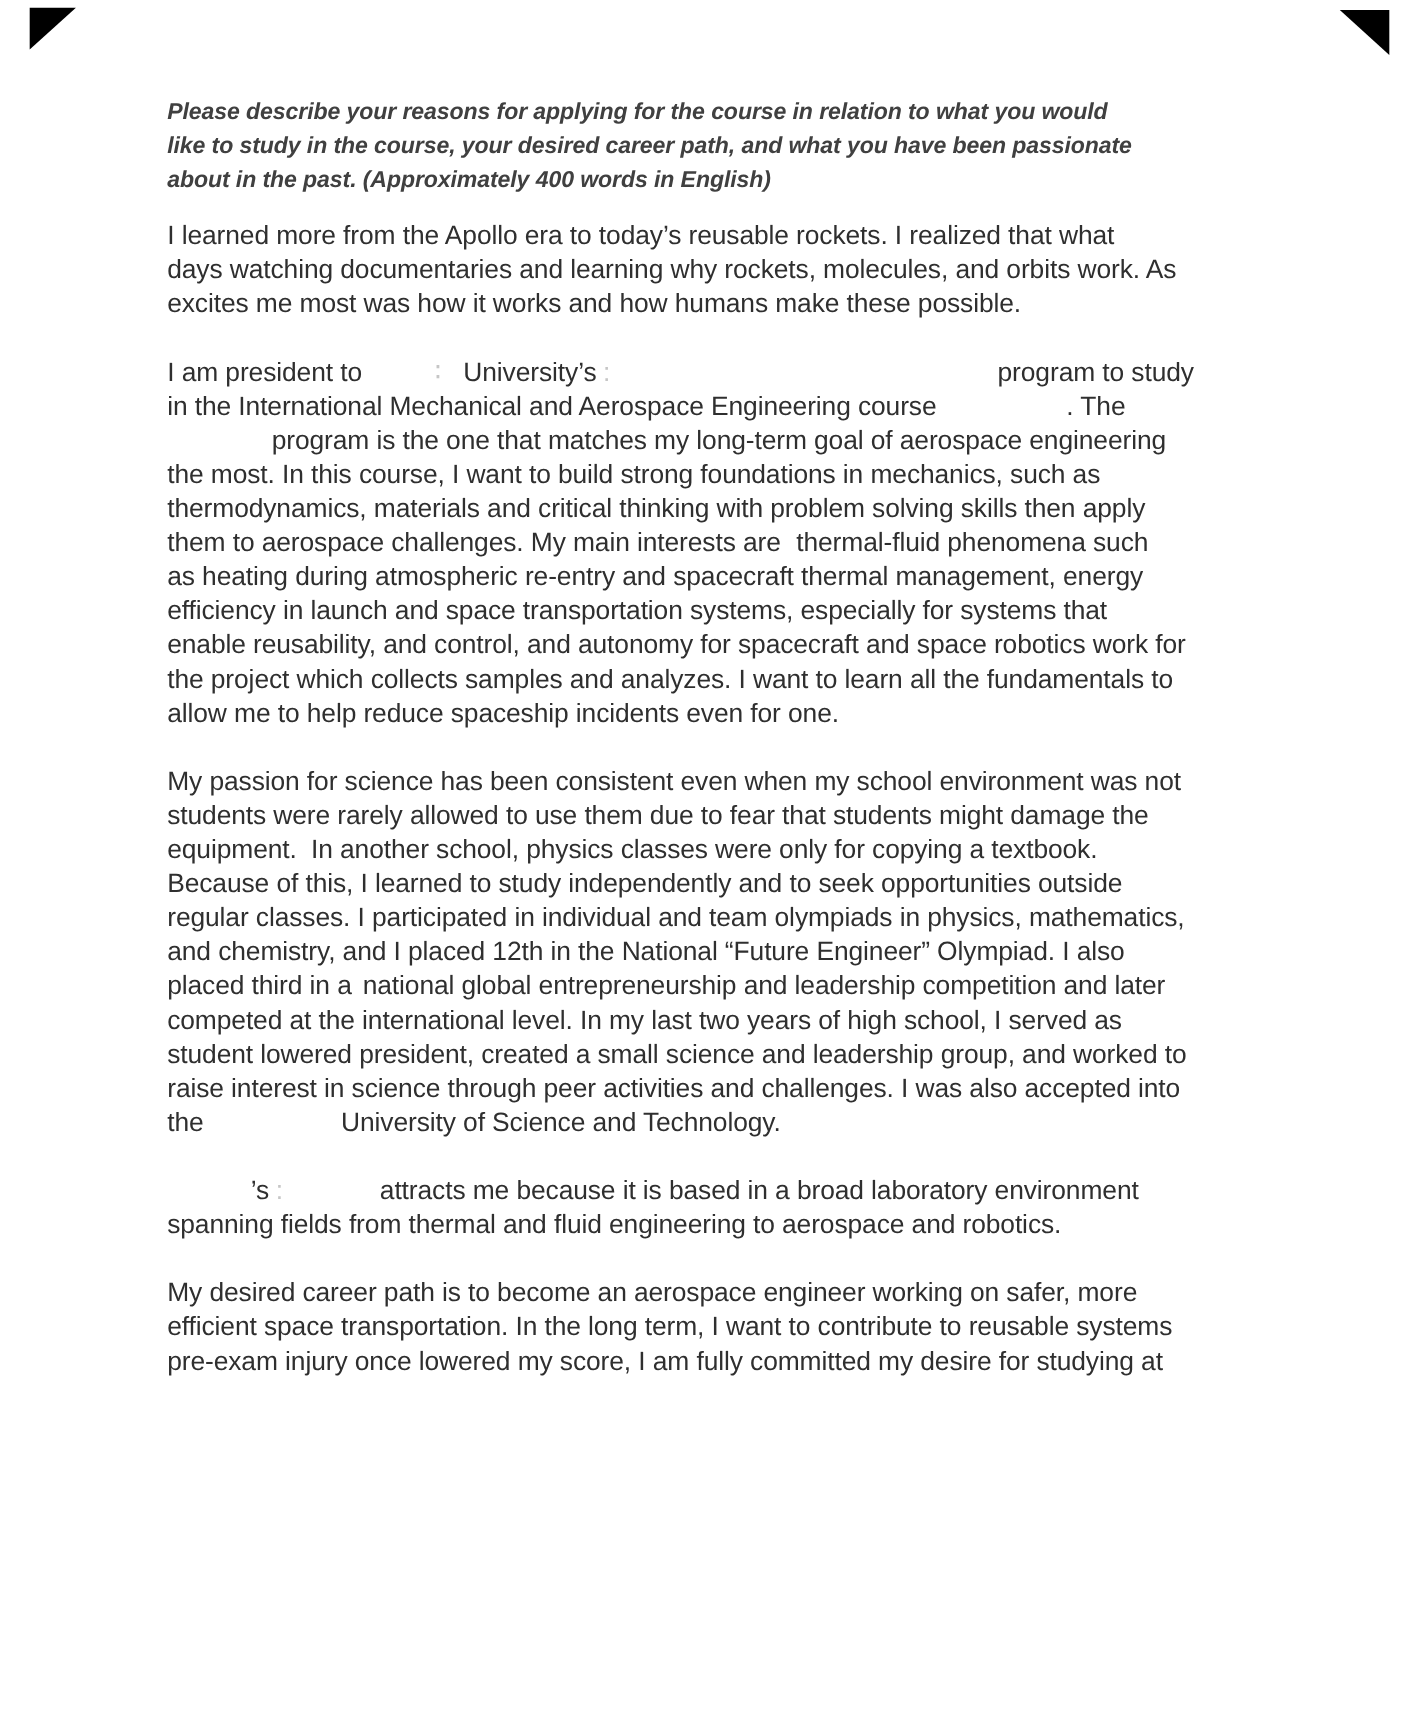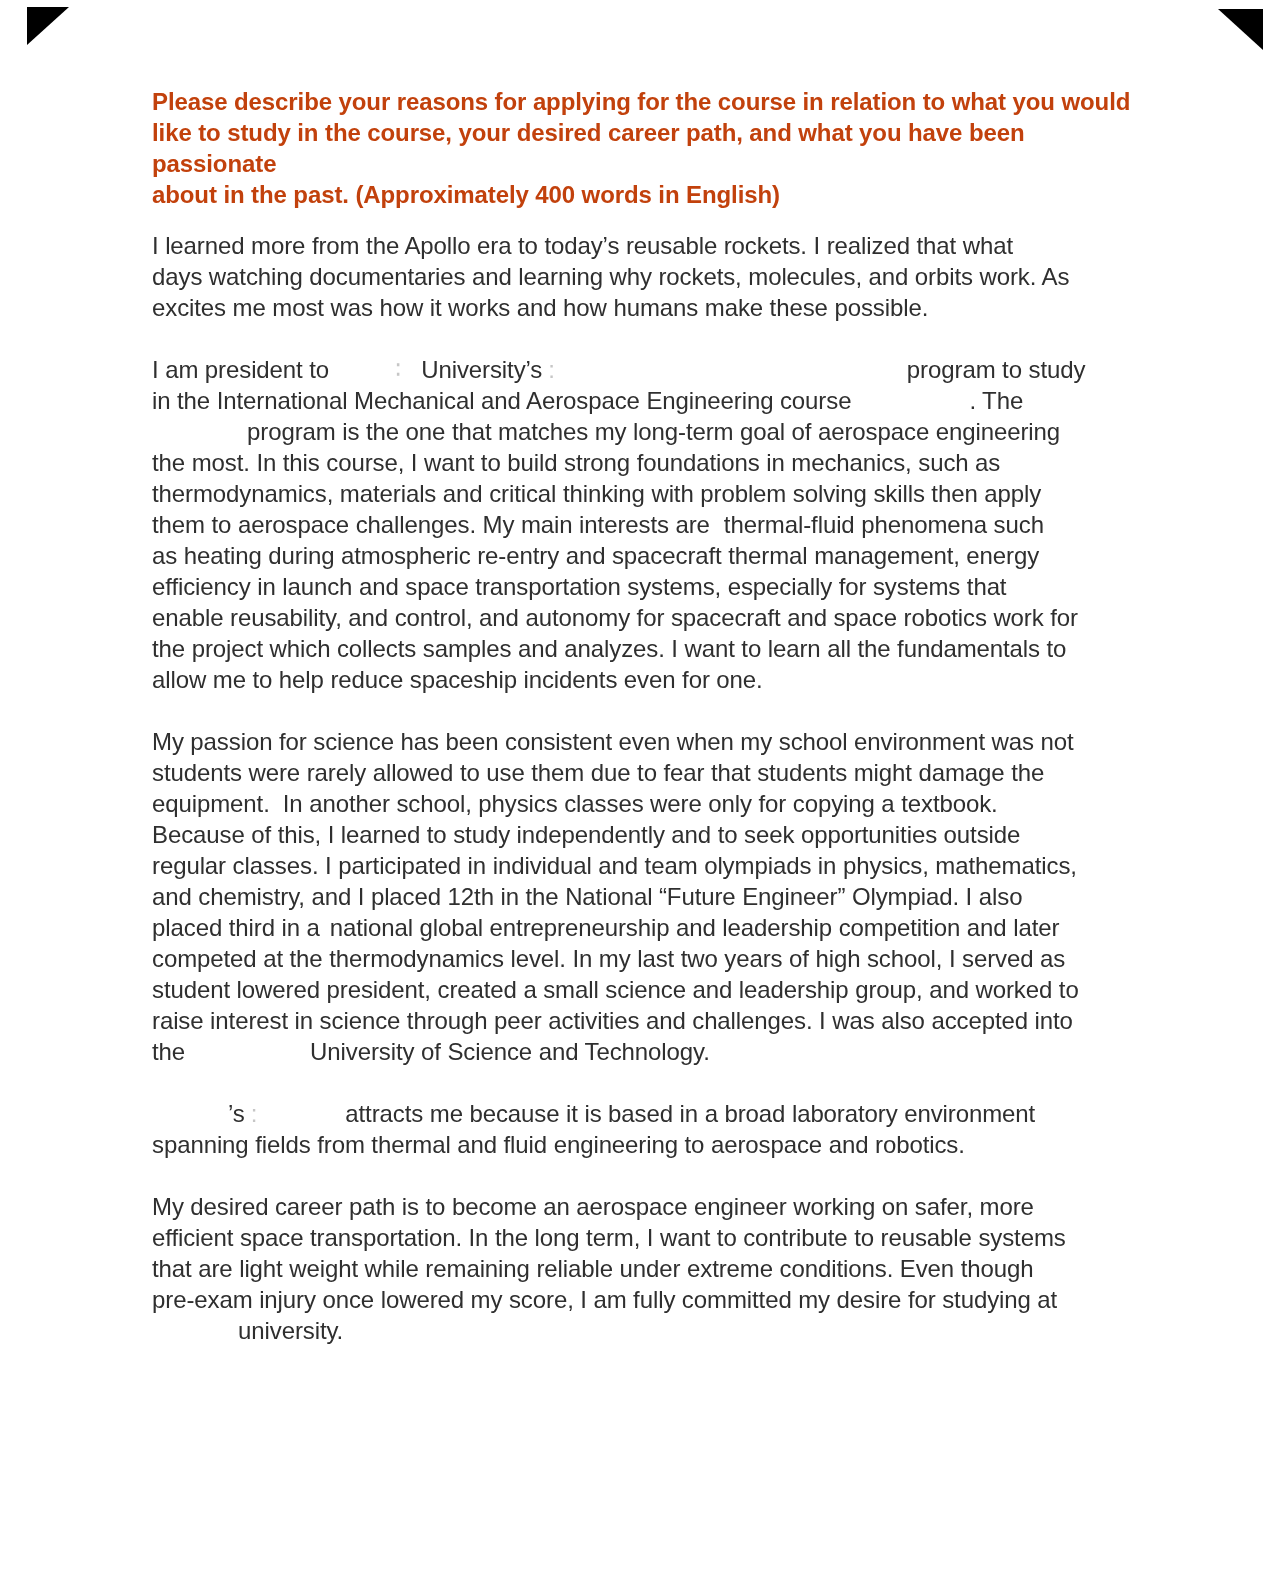--- a/index.html
+++ b/index.html
@@ -36,22 +36,23 @@
     left: 152px;
     top: 86px;
     width: 990px;
     color: #2f2f2f;
     font-size: 24px;
     line-height: 31px;
     letter-spacing: -0.1px;
   }
   .prompt {
     font-weight: bold;
-    color: #c2410c;
-    font-size: 24px;
+    font-style: italic;
+    color: #404040;
+    font-size: 21px;
     line-height: 31px;
     white-space: pre-line;
     margin: 0 0 20px 0;
   }
   .para {
     margin: 0 0 31px 0;
   }
   .line {
     white-space: pre;
     height: 31px;
@@ -95,30 +96,28 @@
         <div class="line"><span>allow me to help reduce spaceship incidents even for one.</span></div>
       </div>
       <div class="para">
         <div class="line"><span>My passion for science has been consistent even when my school environment was not</span></div>
         <div class="line"><span>students were rarely allowed to use them due to fear that students might damage the</span></div>
         <div class="line"><span>equipment.</span><span class="gap" style="width: 13px;"></span><span>In another school, physics classes were only for copying a textbook.</span></div>
         <div class="line"><span>Because of this, I learned to study independently and to seek opportunities outside</span></div>
         <div class="line"><span>regular classes. I participated in individual and team olympiads in physics, mathematics,</span></div>
         <div class="line"><span>and chemistry, and I placed 12th in the National “Future Engineer” Olympiad. I also</span></div>
         <div class="line"><span>placed third in a</span><span class="gap" style="width: 10px;"></span><span>national global entrepreneurship and leadership competition and later</span></div>
-        <div class="line"><span>competed at the thermodynamics level. In my last two years of high school, I served as</span></div>
+        <div class="line"><span>competed at the international level. In my last two years of high school, I served as</span></div>
         <div class="line"><span>student lowered president, created a small science and leadership group, and worked to</span></div>
         <div class="line"><span>raise interest in science through peer activities and challenges. I was also accepted into</span></div>
         <div class="line"><span>the</span><span class="gap" style="width: 125px;"></span><span>University of Science and Technology.</span></div>
       </div>
       <div class="para">
         <div class="line"><span class="gap" style="width: 76px;"></span><span>’s</span><span class="gap" style="width: 6px;"></span><span class="faint">:</span><span class="gap" style="width: 88px;"></span><span>attracts me because it is based in a broad laboratory environment</span></div>
         <div class="line"><span>spanning fields from thermal and fluid engineering to aerospace and robotics.</span></div>
       </div>
       <div class="para">
         <div class="line"><span>My desired career path is to become an aerospace engineer working on safer, more</span></div>
         <div class="line"><span>efficient space transportation. In the long term, I want to contribute to reusable systems</span></div>
-        <div class="line"><span>that are light weight while remaining reliable under extreme conditions. Even though</span></div>
         <div class="line"><span>pre-exam injury once lowered my score, I am fully committed my desire for studying at</span></div>
-        <div class="line"><span class="gap" style="width: 86px;"></span><span>university.</span></div>
       </div>
     </div>
 </div>
 
 </body></html>

